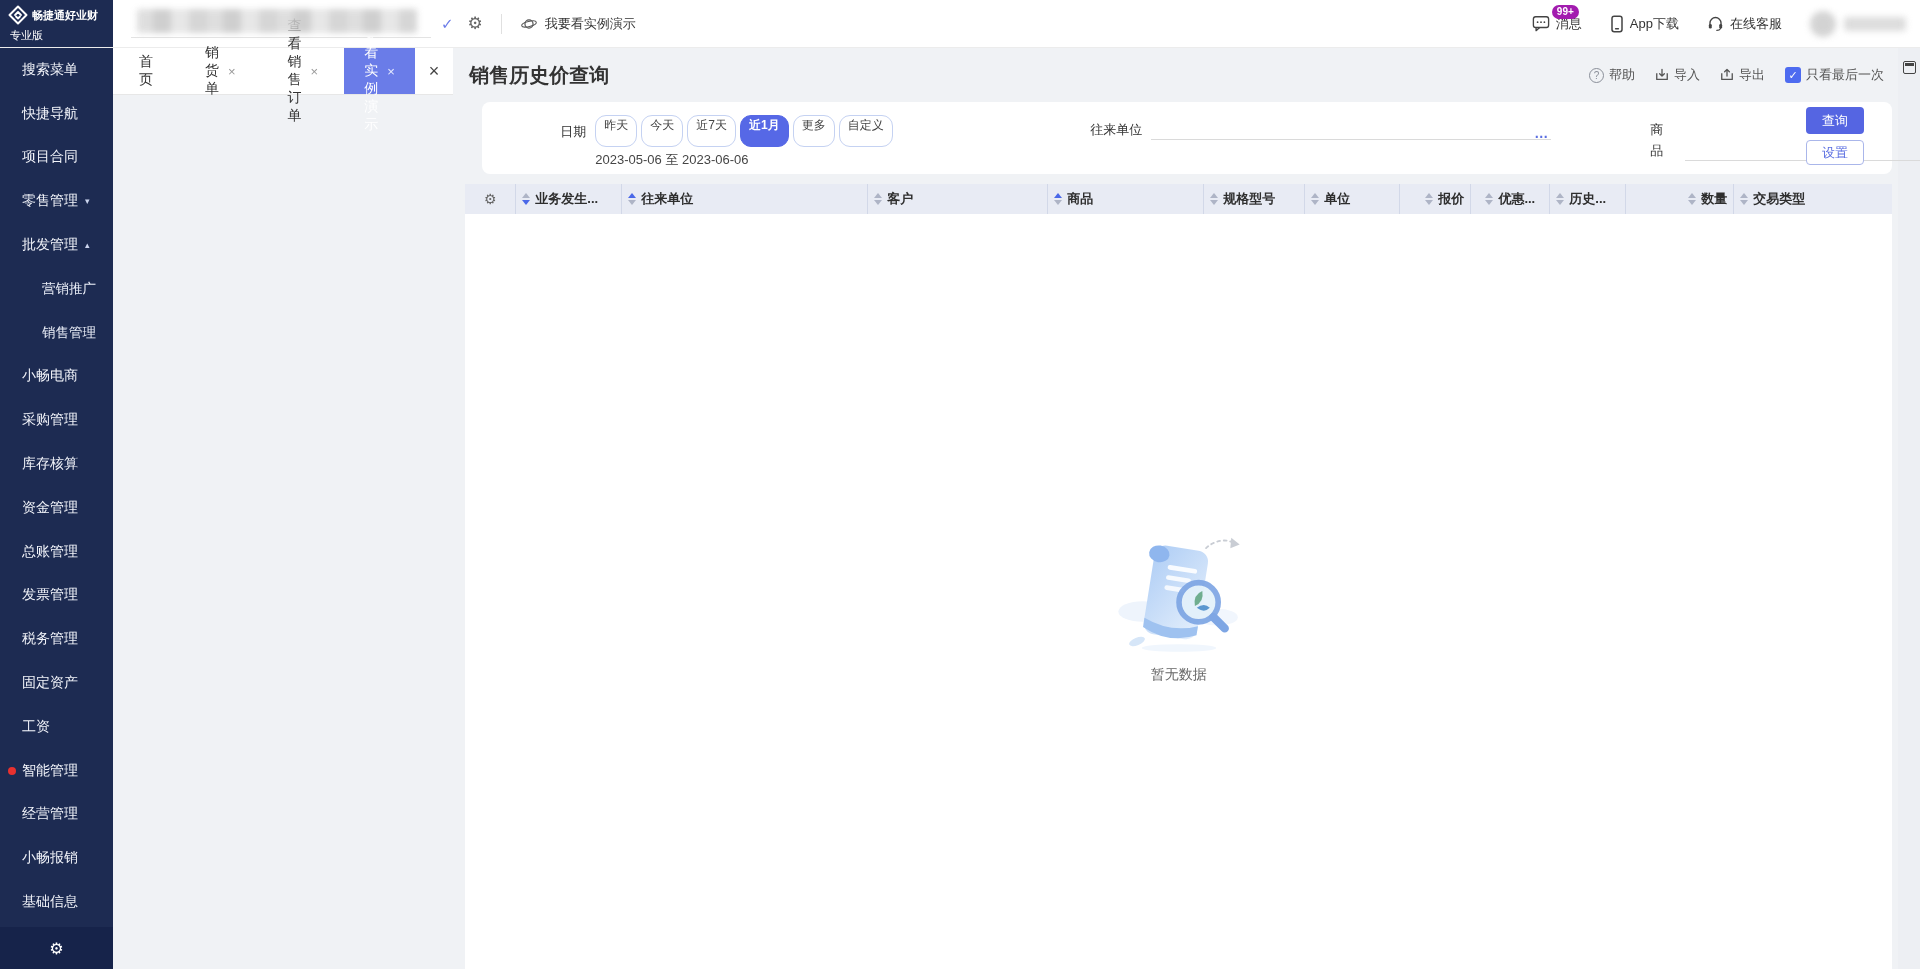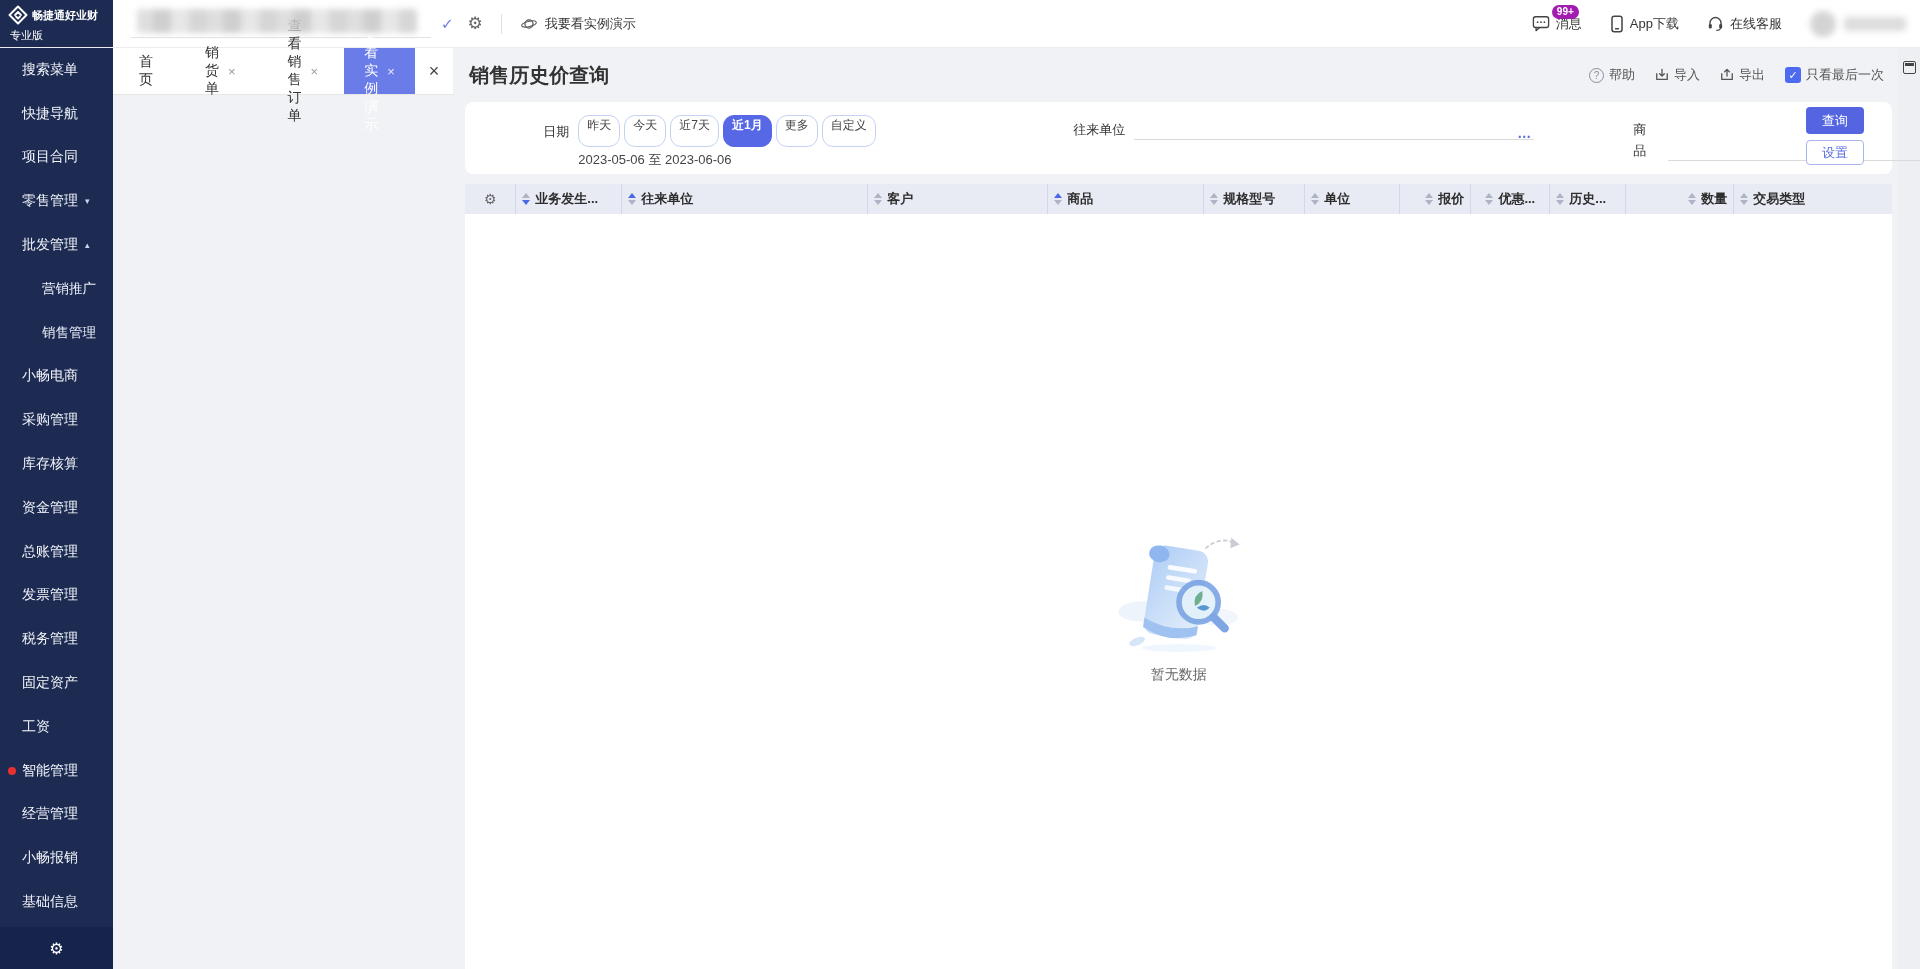--- a/index.html
+++ b/index.html
@@ -57,21 +57,21 @@
   
   .content { flex:1; background:#f0f2f5; padding:0 6px 0 12px; display:flex; flex-direction:column; min-height:0; }
   .page-header { height:54px; display:flex; align-items:center; flex:0 0 54px; }
   .page-title { font-size:20px; font-weight:bold; color:#333; margin-left:4px; }
   .ph-tools { margin-left:auto; display:flex; align-items:center; gap:20px; font-size:13px; color:#555; padding-right:8px; }
   .ph-tool { display:flex; align-items:center; gap:5px; cursor:pointer; }
   .help-circle { width:15px; height:15px; border:1.2px solid #8a8f99; border-radius:50%; font-size:10px; display:flex; align-items:center; justify-content:center; color:#8a8f99; }
   .checkbox { width:16px; height:16px; background:#4d6bf0; border-radius:3px; color:#fff; font-size:11px; display:flex; align-items:center; justify-content:center; cursor:pointer; }
 
   
-  .filter-card { background:#fff; height:72px; border-radius:8px; position:relative; flex:0 0 72px; }
+  .filter-card { background:#fff; height:72px; border-radius:8px; position:relative; flex:0 0 72px;margin-left:17px; }
   .fg-date { position:absolute; left:78px; top:13px; }
   .fg-row { display:flex; align-items:center; }
   .f-label { font-size:13px; color:#333; margin-right:9px; line-height:21px; }
   .pill { height:32px; line-height:19px; border:1px solid #c5d2f2; border-radius:11px; background:#fff; color:#454545; font-size:12px; padding:0 8px; margin-right:4px; cursor:pointer; }
   .pill.active { background:#5668e6; border-color:#5668e6; color:#fff; font-weight:bold; }
   .date-range { font-size:13px; color:#454545; margin:4px 0 0 35px; }
   .fg-partner { position:absolute; left:608px; top:17px; display:flex; align-items:flex-end; }
   .fg-product { position:absolute; left:1168px; top:17px; display:flex; align-items:flex-end; }
   .picker-line { width:400px; height:21px; border-bottom:1px solid #dadada; position:relative; cursor:text; }
   .picker-more { position:absolute; right:2px; bottom:1px; color:#5a6ee1; font-size:14px; font-weight:bold; letter-spacing:1px; cursor:pointer; line-height:10px; }

